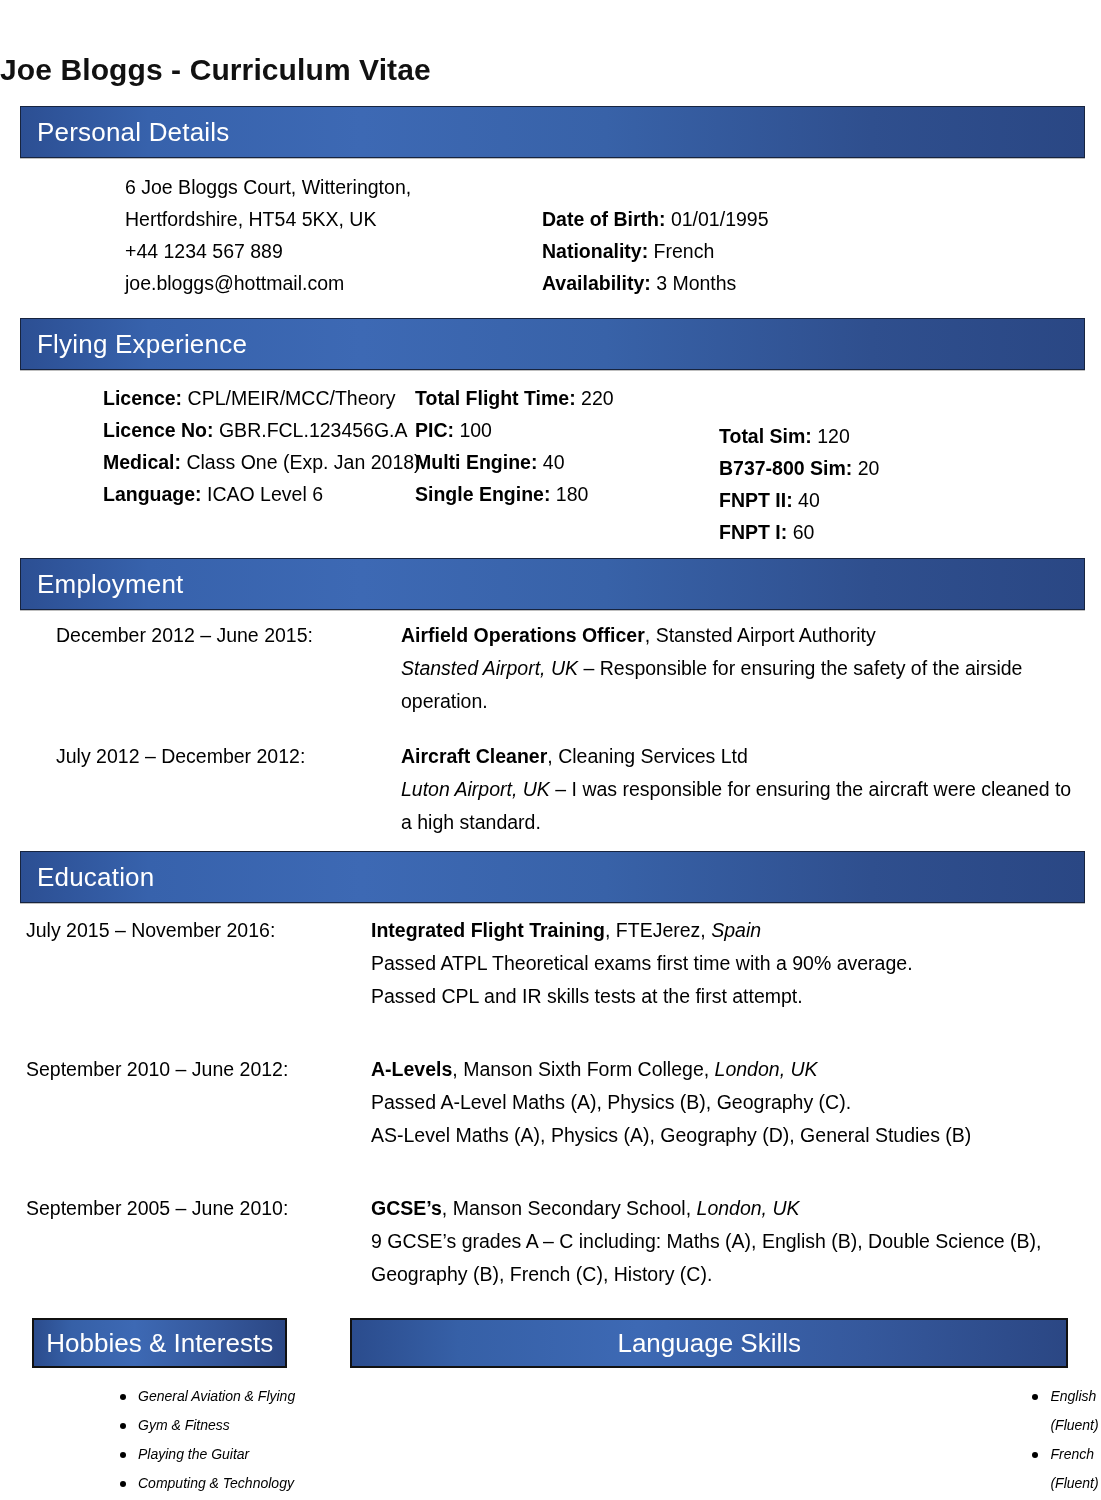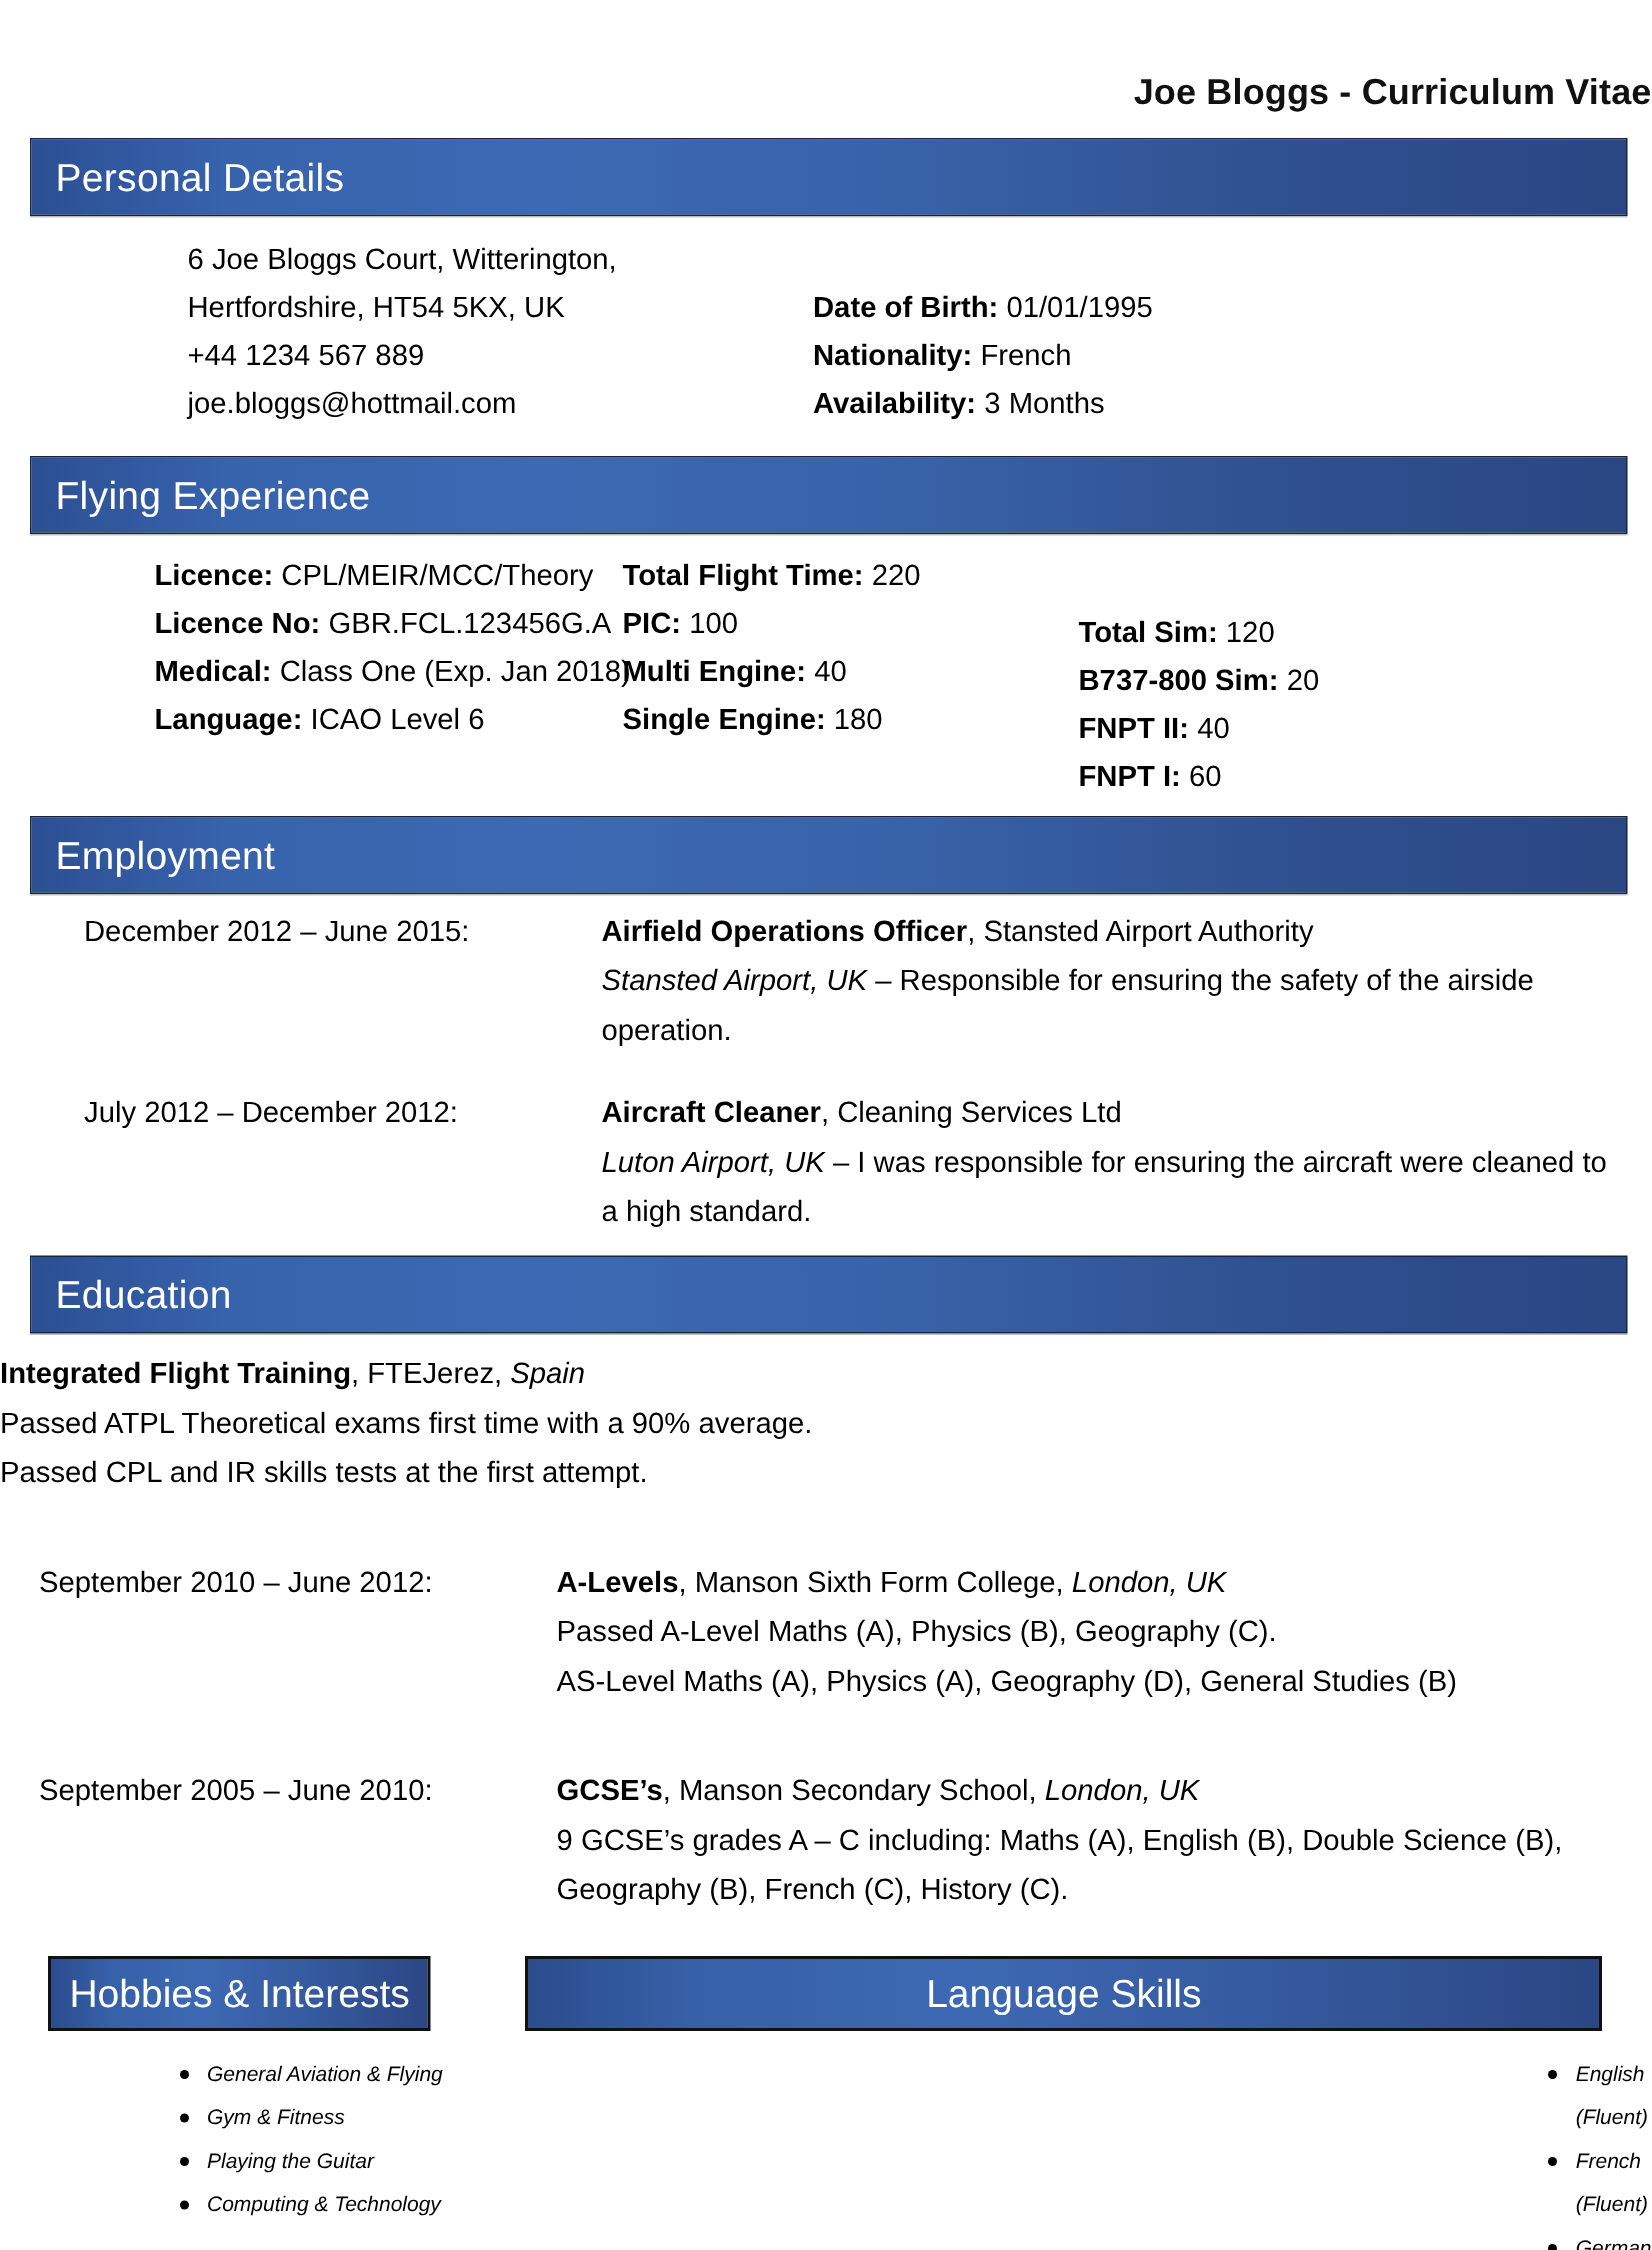--- a/index.html
+++ b/index.html
@@ -11,22 +11,22 @@
     width: 1101px;
     height: 1500px;
     font-family: "Liberation Sans", sans-serif;
     color: #000000;
     overflow: hidden;
     position: relative;
   }
 
   
   .page-title {
-    text-align: right;
-    font-size: 24px;
+    text-align: left;
+    font-size: 30px;
     font-weight: 600;
     letter-spacing: 0.1px;
     padding-top: 33px;
     padding-bottom: 0;
     line-height: 1.1;
     color: #111;
   }
 
   
   .bar {
@@ -288,20 +288,21 @@
   </div>
 
 </div>
 
 <div class="bar">
   <span class="bar-label">Education</span>
 </div>
 <div class="entries" id="education-entries">
 
   <div class="entry">
+    <div class="entry-date">July 2015 – November 2016:</div>
     <div class="entry-body">
       <span class="row">
         <b>Integrated Flight Training</b><span>, FTEJerez, </span><i>Spain</i>
       </span>
       <span class="row">Passed ATPL Theoretical exams first time with a 90% average.</span>
       <span class="row">Passed CPL and IR skills tests at the first attempt.</span>
     </div>
   </div>
 
   <div class="entry">

